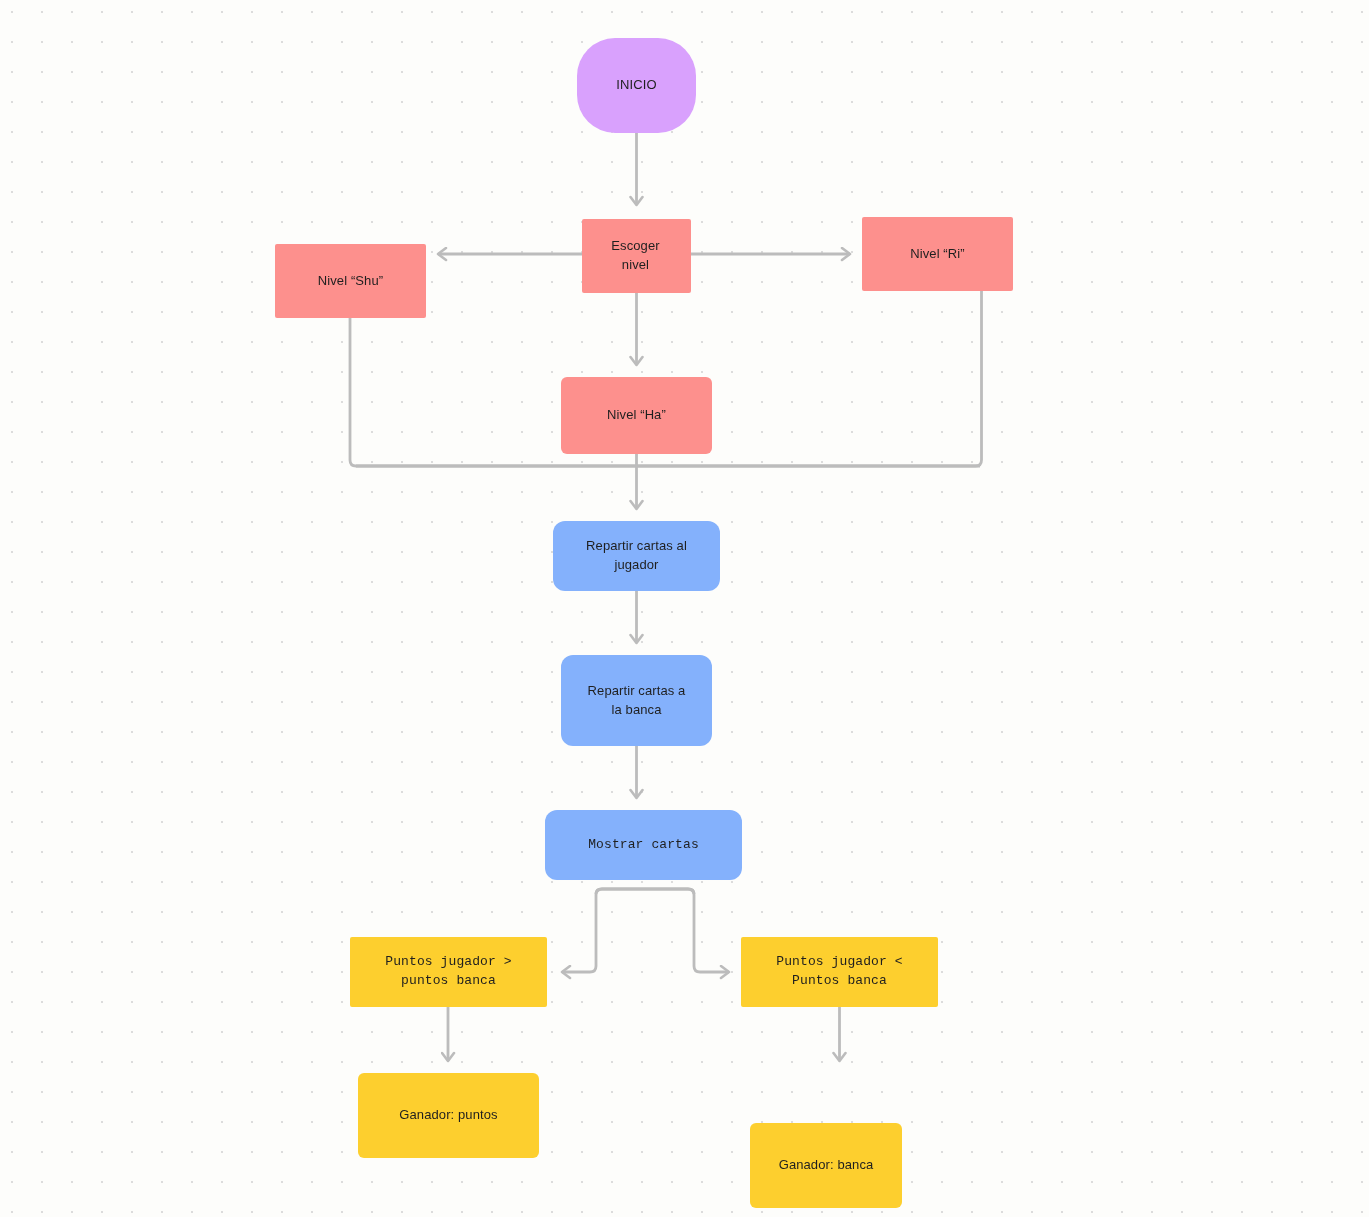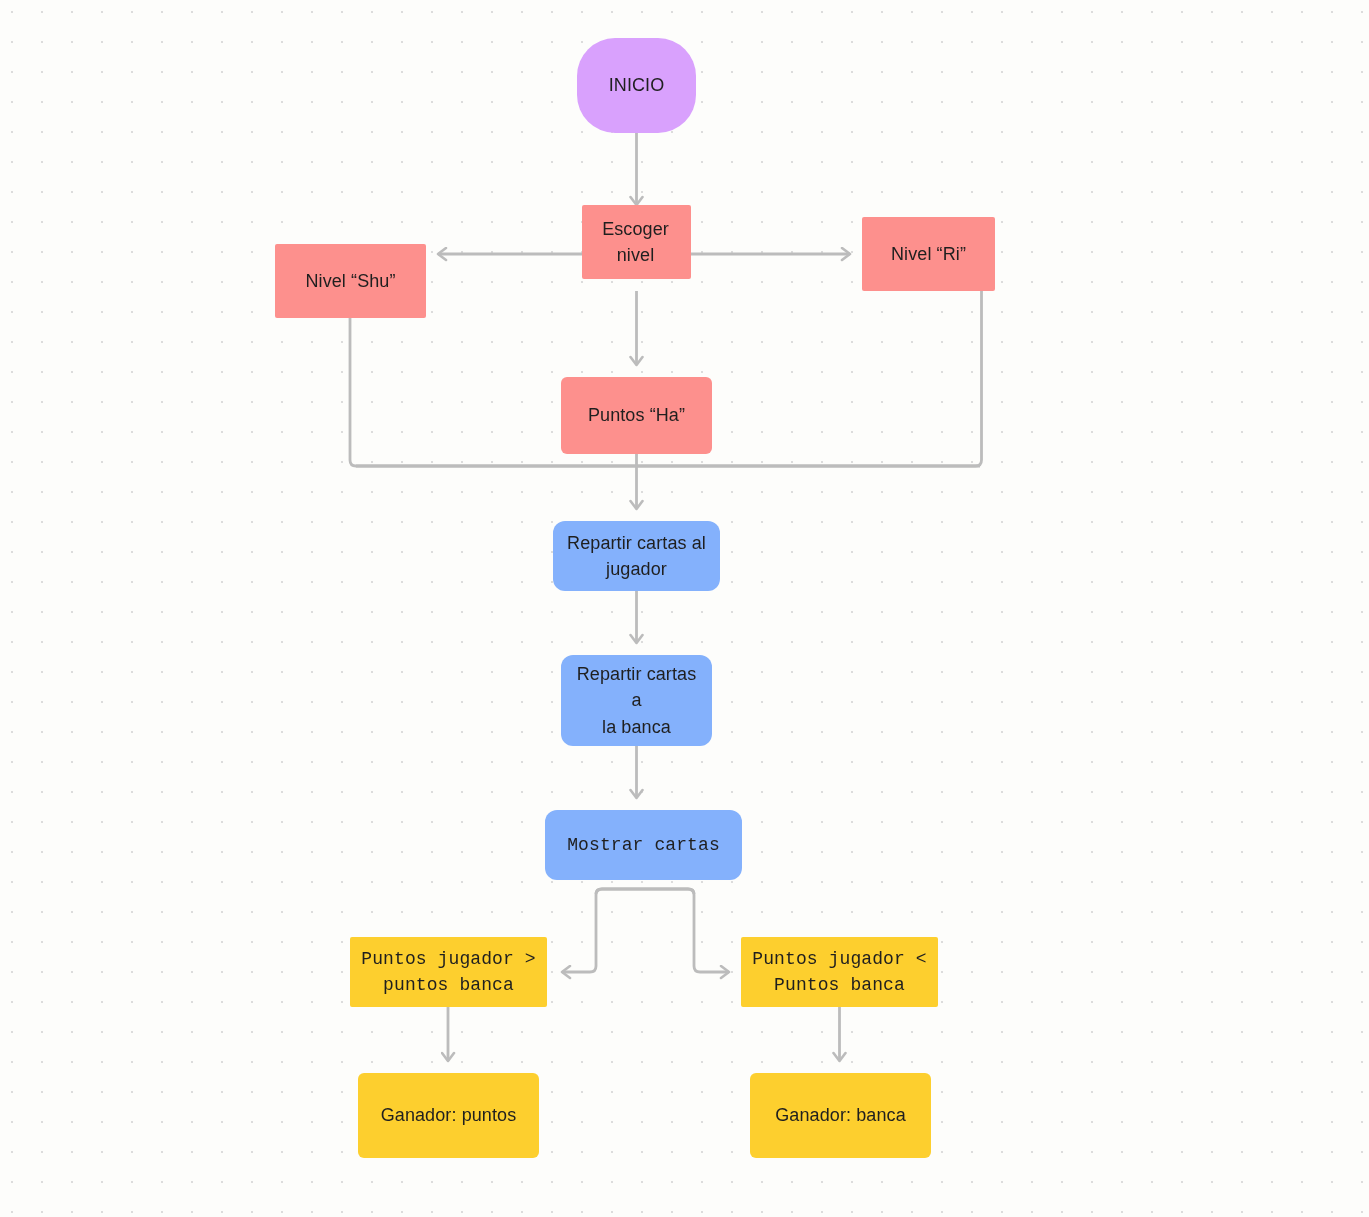--- a/index.html
+++ b/index.html
@@ -30,21 +30,21 @@
     pointer-events: none;
   }
   .node {
     position: absolute;
     box-sizing: border-box;
     display: flex;
     align-items: center;
     justify-content: center;
     text-align: center;
     color: #1f1f1f;
-    font-size: 18px;
+    font-size: 13px;
     line-height: 1.45;
     letter-spacing: 0.1px;
     padding: 4px 10px;
     white-space: pre-line;
   }
   .n-start   { background: #d9a1fd; border-radius: 38px; }
   .n-level   { background: #fd908d; border-radius: 2px; }
   .n-level-r { background: #fd908d; border-radius: 6px; }
   .n-step    { background: #84b1fc; border-radius: 12px; }
   .n-cond    { background: #fdcf2e; border-radius: 2px; font-family: Liberation Mono, monospace; }
@@ -91,35 +91,35 @@
 
       <path d="M448,1007 L448,1061" marker-end="url(#ah)"></path>
       <path d="M839.5,1007 L839.5,1061" marker-end="url(#ah)"></path>
     </g>
   </svg>
 
   <div class="node n-start" style="left:577px; top:38px; width:119px; height:95px;">
     <span>INICIO</span>
   </div>
 
-  <div class="node n-level" style="left:582px; top:205px; width:109px; height:74px;padding-left:8px;">
+  <div class="node n-level" style="left:582px; top:219px; width:109px; height:74px;padding-left:8px;">
     <span>Escoger
 nivel</span>
   </div>
 
   <div class="node n-level" style="left:275px; top:217px; width:151px; height:74px;margin-top:27px;">
     <span>Nivel “Shu”</span>
   </div>
 
-  <div class="node n-level" style="left:862px; top:217px; width:133px; height:74px;">
+  <div class="node n-level" style="left:862px; top:217px; width:151px; height:74px;">
     <span>Nivel “Ri”</span>
   </div>
 
   <div class="node n-level-r" style="left:561px; top:377px; width:151px; height:77px;">
-    <span>Puntos “Ha”</span>
+    <span>Nivel “Ha”</span>
   </div>
 
   <div class="node n-step" style="left:553px; top:521px; width:167px; height:70px;">
     <span>Repartir cartas al
 jugador</span>
   </div>
 
   <div class="node n-step" style="left:561px; top:655px; width:151px; height:91px;">
     <span>Repartir cartas a
 la banca</span>
@@ -136,17 +136,17 @@
 
   <div class="node n-cond" style="left:741px; top:937px; width:197px; height:70px;">
     <span>Puntos jugador &lt;
 Puntos banca</span>
   </div>
 
   <div class="node n-result" style="left:358px; top:1073px; width:181px; height:85px;">
     <span>Ganador: puntos</span>
   </div>
 
-  <div class="node n-result" style="left:750px; top:1073px; width:181px; height:85px;">
+  <div class="node n-result" style="left:750px; top:1123px; width:152px; height:85px;">
     <span>Ganador: banca</span>
   </div>
 
 </div>
 
 </body></html>

